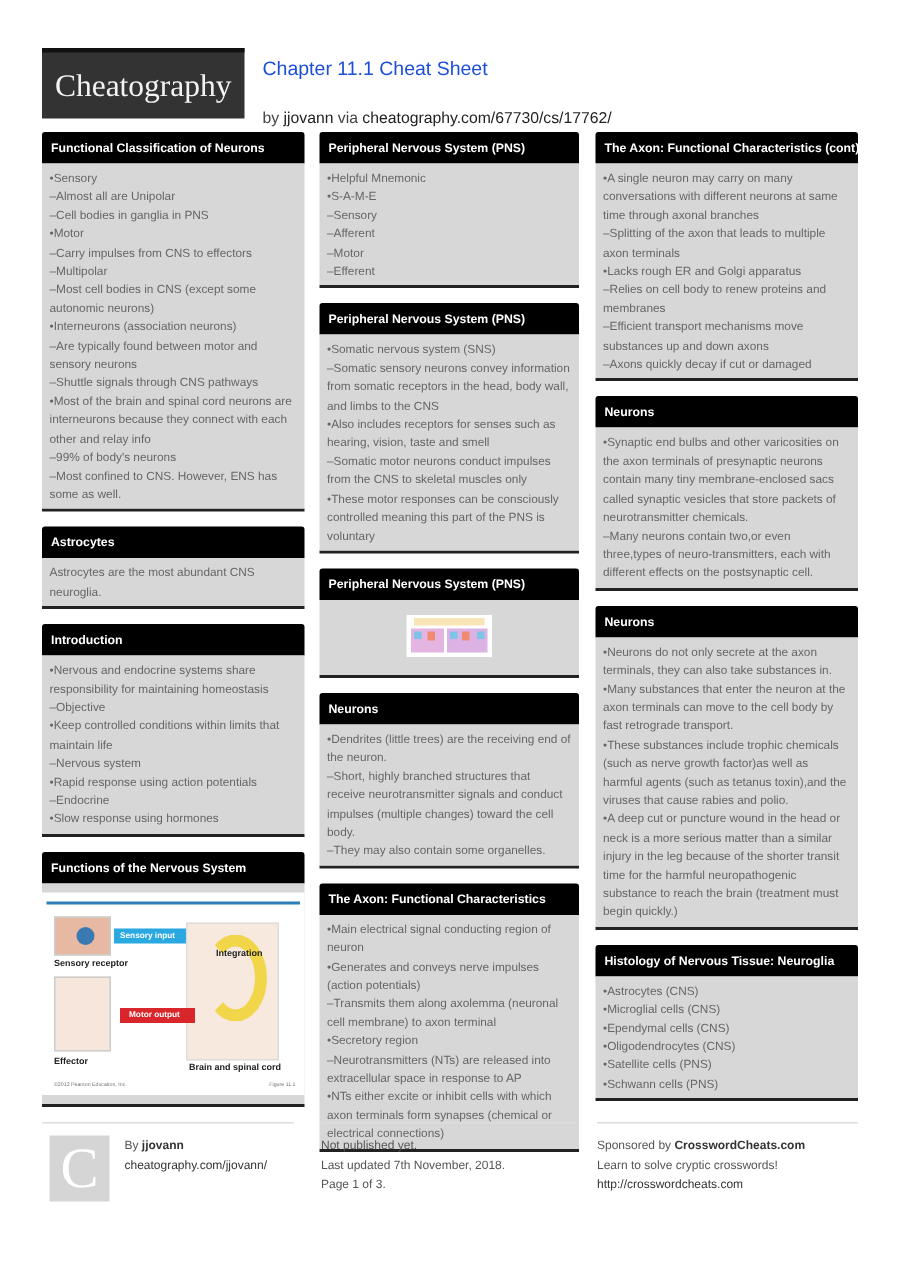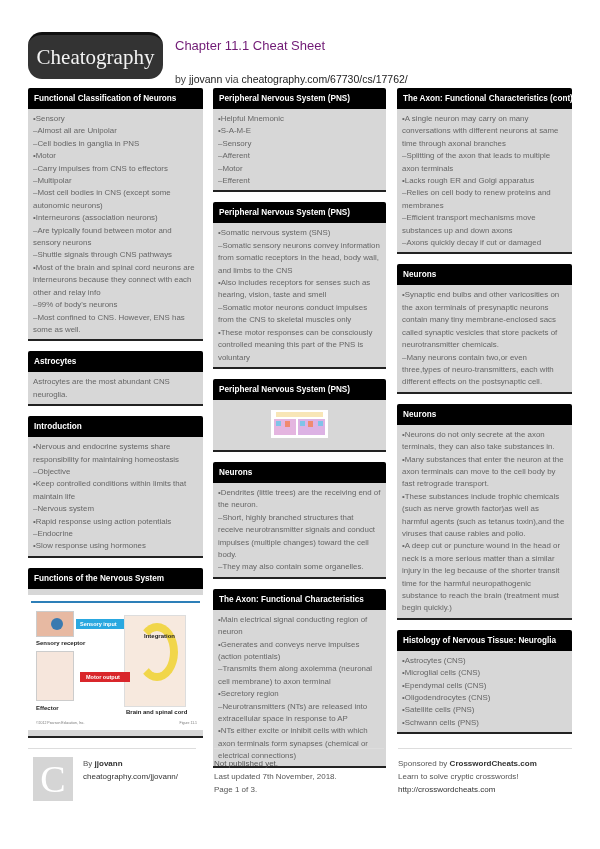--- a/index.html
+++ b/index.html
@@ -1,22 +1,22 @@
 <!DOCTYPE html>
 <html><head>
 <meta charset="utf-8">
 <style>
   * { box-sizing: border-box; margin: 0; padding: 0; }
   html, body { width: 600px; height: 849px; background: #fff; overflow: hidden; }
   body { font-family: "Liberation Sans", sans-serif; position: relative; color: #555; }
 
   .header { position: absolute; left: 28px; top: 32px; height: 50px; width: 560px; }
   .logo { position: absolute; left: 0; top: 0; width: 135px; height: 47px; background: #333; border-top: 3px solid #111;
-          color: #f3f3f3; font-family: "Liberation Serif", serif; font-size: 21px; display:flex; align-items:center; justify-content:center;border-radius:14px; }
-  .title { position: absolute; left: 147px; top: 6px; font-size: 13px; color: #701a75; }
+          color: #f3f3f3; font-family: "Liberation Serif", serif; font-size: 21px; display:flex; align-items:center; justify-content:center; }
+  .title { position: absolute; left: 147px; top: 6px; font-size: 13px; color: #1d4ed8; }
   .subtitle { position: absolute; left: 147px; top: 21px; font-size: 10.5px; color: #444; margin-top: 20px; }
   .subtitle .link { color: #222; }
 
   .col { position: absolute; top: 88px; }
   .col1 { left: 28px; width: 175px; }
   .col2 { left: 213px; width: 173px; }
   .col3 { left: 397px; width: 175px; }
 
   .box { margin-bottom: 10px; border-bottom: 2px solid #222; }
   .box-head { background: #000; color: #fff; font-weight: bold; font-size: 8.2px; padding: 0 6px; height: 21px; line-height: 21px; border-radius: 2px 2px 0 0; white-space: nowrap; overflow: hidden; }

